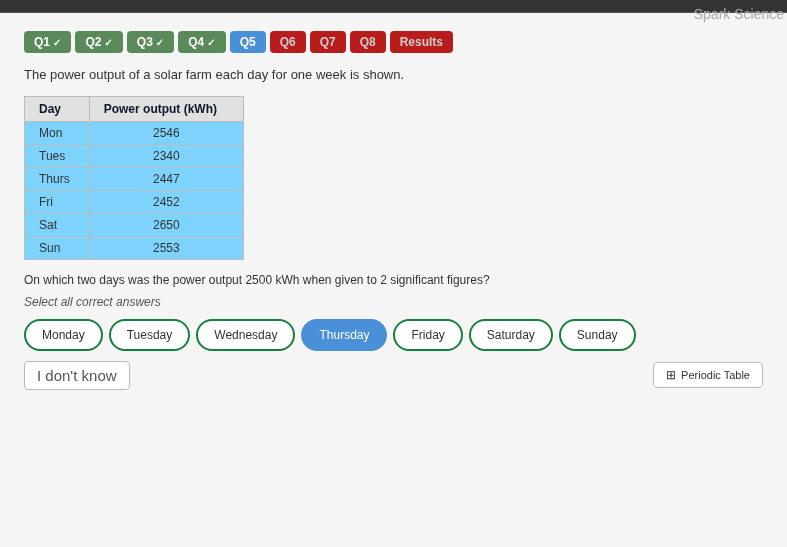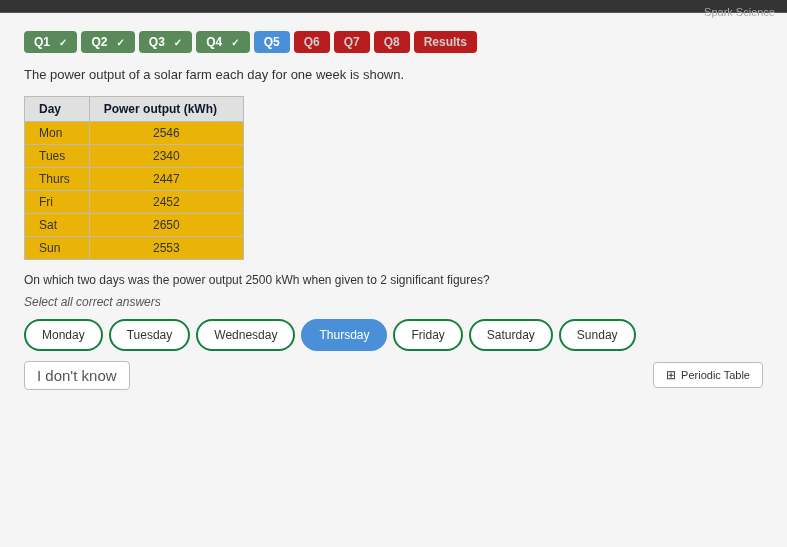--- a/index.html
+++ b/index.html
@@ -35,21 +35,21 @@
 
     .tab-btn {
       padding: 4px 10px;
       border-radius: 4px;
       border: none;
       cursor: pointer;
       font-size: 12px;
       font-weight: bold;
       display: flex;
       align-items: center;
-      gap: 9px;
+      gap: 3px;
     }
 
     .tab-btn.answered {
       background: #5a8a5a;
       color: white;
     }
 
     .tab-btn.active {
       background: #4a90d9;
       color: white;
@@ -91,21 +91,21 @@
       font-weight: bold;
       color: #0f172a;
       text-align: left;
     }
 
     .data-table td {
       border: 1px solid #bbb;
       padding: 4px 14px;
       font-size: 12px;
       color: #333;
-      background: #eab308;
+      background: #7dd3fc;
     }
 
     .data-table td:last-child {
       text-align: center;
     }
 
     .sub-question {
       font-size: 12px;
       color: #333;
       margin-bottom: 6px;
@@ -174,23 +174,23 @@
       margin-left: auto;
     }
 
     .periodic-icon {
       font-size: 12px;
     }
 
     .brand-top {
       position: absolute;
       top: 6px;
-      right: 12px;
+      right: 3px;
       color: #aaa;
-      font-size: 11px;
+      font-size: 14px;
     }
   </style>
 </head>
 <body>
 
 <div class="app-container">
 
   <div class="top-bar">
     <span class="brand-top">Spark Science</span>
   </div>

